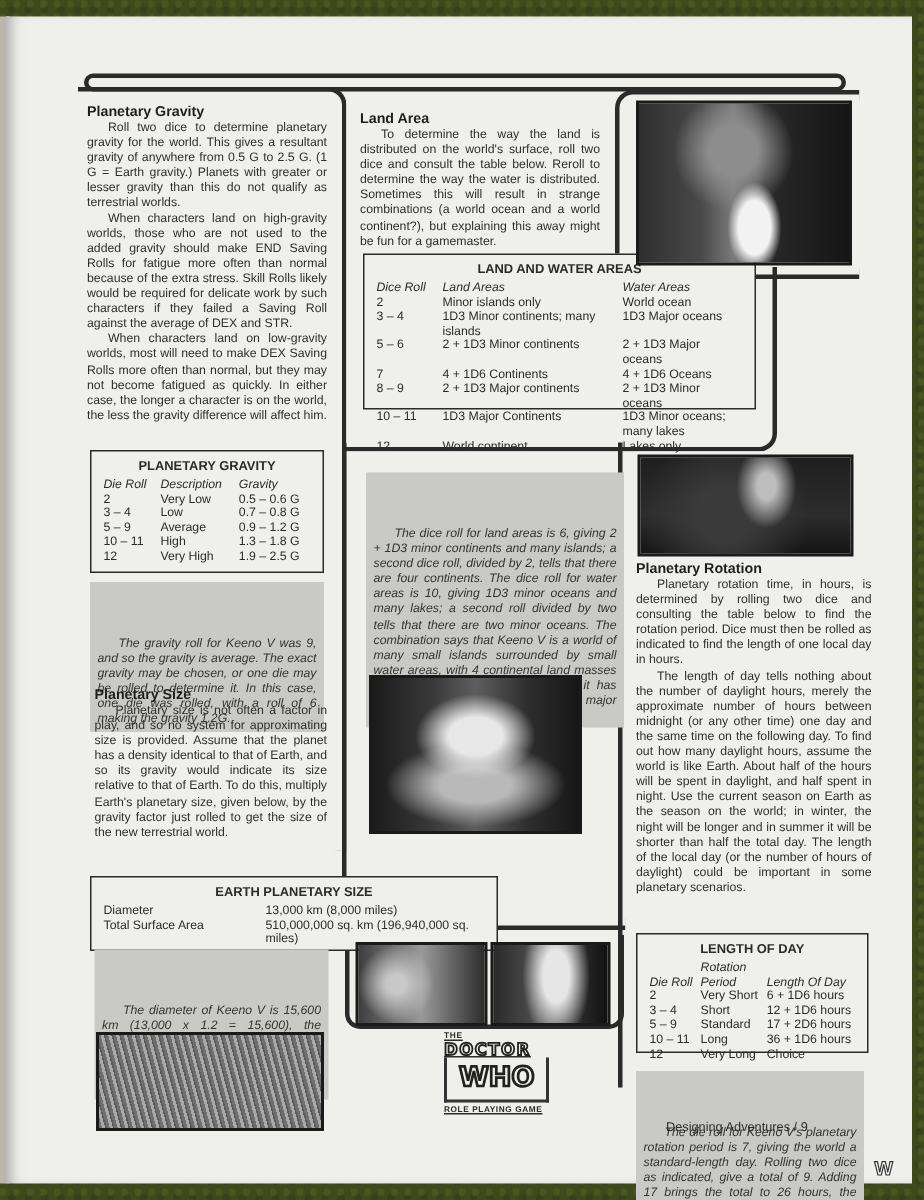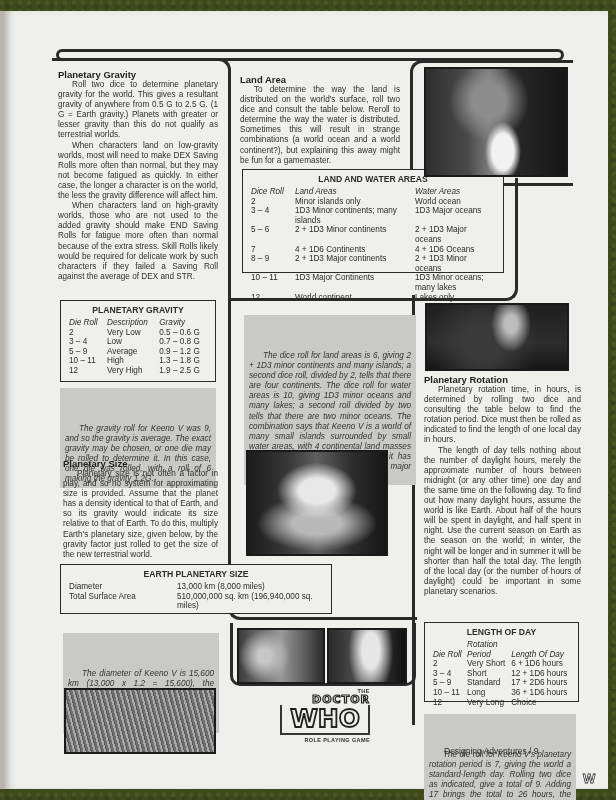--- a/index.html
+++ b/index.html
@@ -58,24 +58,24 @@
   .ph-grass { background:
       repeating-linear-gradient(75deg, #6f6f6f 0 2px, #a9a9a9 2px 4px, #5a5a5a 4px 5px),
       #8a8a8a; }
   .ph-jungle { background:
       radial-gradient(circle at 30% 50%, #c8c8c8 0 10%, transparent 40%),
       linear-gradient(90deg, #3d3d3d, #9a9a9a 50%, #2c2c2c); }
   .ph-jungle2 { background:
       radial-gradient(ellipse 25px 50px at 55% 40%, #e6e6e6 0 35%, transparent 90%),
       linear-gradient(90deg, #2a2a2a, #505050 40%, #111 100%); }
 
-  .logo { position: absolute; left: 280px; top: 688px; width: 90px; text-align: right; }
+  .logo { position: absolute; left: 296px; top: 688px; width: 90px; text-align: left; text-decoration: underline; }
   .logo-the { font-size: 5.5px; font-weight: bold; letter-spacing: 0.5px; }
   .logo-doctor { font-size: 11px; font-weight: bold; letter-spacing: 1px; color: #efefec; -webkit-text-stroke: 1.2px #222; font-family: "DejaVu Sans", sans-serif; line-height: 11px; }
-  .logo-who { display: inline-block; font-size: 25px; font-weight: 900; color: #efefec; -webkit-text-stroke: 1.8px #222; border: 2px solid #333; border-top: none; padding: 4px 8px; line-height: 20px; font-family: "DejaVu Sans", sans-serif; }
+  .logo-who { display: inline-block; font-size: 18px; font-weight: 900; color: #efefec; -webkit-text-stroke: 1.8px #222; border: 2px solid #333; border-top: none; padding: 4px 8px; line-height: 20px; font-family: "DejaVu Sans", sans-serif; }
   .logo-sub { font-size: 5.5px; font-weight: bold; letter-spacing: 0.4px; margin-top: 2px; }
 
   .footer { position: absolute; left: 444px; top: 746px; font-size: 8.5px; color: #2b2b2b; }
   .wm { position: absolute; left: 583px; top: 771px; font-size: 13px; font-weight: bold; color: #fff; -webkit-text-stroke: 0.8px #333; }
 </style>
 </head>
 <body>
 
 <div class="spine"></div>
 <div class="page"></div>
@@ -84,22 +84,22 @@
 <div class="frame frame-left"></div>
 <div class="frame frame-right"></div>
 <div class="frame frame-land"></div>
 <div class="frame frame-center"></div>
 <div class="frame frame-mid-r"></div>
 <div class="frame frame-logo"></div>
 
 <div class="col" style="left:58px; top:69px; width:160px;">
   <h3>Planetary Gravity</h3>
   <p>Roll two dice to determine planetary gravity for the world. This gives a resultant gravity of anywhere from 0.5 G to 2.5 G. (1 G = Earth gravity.) Planets with greater or lesser gravity than this do not qualify as terrestrial worlds.</p>
+  <p>When characters land on high-gravity worlds, those who are not used to the added gravity should make END Saving Rolls for fatigue more often than normal because of the extra stress. Skill Rolls likely would be required for delicate work by such characters if they failed a Saving Roll against the average of DEX and STR.</p>
   <p>When characters land on low-gravity worlds, most will need to make DEX Saving Rolls more often than normal, but they may not become fatigued as quickly. In either case, the longer a character is on the world, the less the gravity difference will affect him.</p>
-  <p>When characters land on high-gravity worlds, those who are not used to the added gravity should make END Saving Rolls for fatigue more often than normal because of the extra stress. Skill Rolls likely would be required for delicate work by such characters if they failed a Saving Roll against the average of DEX and STR.</p>
 </div>
 
 <div class="tbl" style="left:60px; top:300px; width:156px; height:82px;">
   <div class="tbl-title">PLANETARY GRAVITY</div>
   <table>
     <tbody>
         <tr>
       <th class="c">Die Roll</th>
       <th class="c">Description</th>
       <th class="c">Gravity</th>
@@ -135,21 +135,21 @@
 
 <div class="col shade" style="left:60px; top:388px; width:146px;">
   <p>The gravity roll for Keeno V was 9, and so the gravity is average. The exact gravity may be chosen, or one die may be rolled to determine it. In this case, one die was rolled, with a roll of 6 making the gravity 1.2G.</p>
 </div>
 
 <div class="col" style="left:63px; top:458px; width:155px;">
   <h3>Planetary Size</h3>
   <p>Planetary size is not often a factor in play, and so no system for approximating size is provided. Assume that the planet has a density identical to that of Earth, and so its gravity would indicate its size relative to that of Earth. To do this, multiply Earth's planetary size, given below, by the gravity factor just rolled to get the size of the new terrestrial world.</p>
 </div>
 
-<div class="tbl" style="left:60px; top:564px; width:272px; height:50px;">
+<div class="tbl" style="left:60px; top:584px; width:272px; height:50px;">
   <div class="tbl-title">EARTH PLANETARY SIZE</div>
   <table>
     <tbody>
         <tr>
           <td style="width:104px">Diameter</td>
           <td>13,000 km (8,000 miles)</td>
         </tr>
     <tr>
           <td>Total Surface Area</td>
           <td>510,000,000 sq. km (196,940,000 sq. miles)</td>

